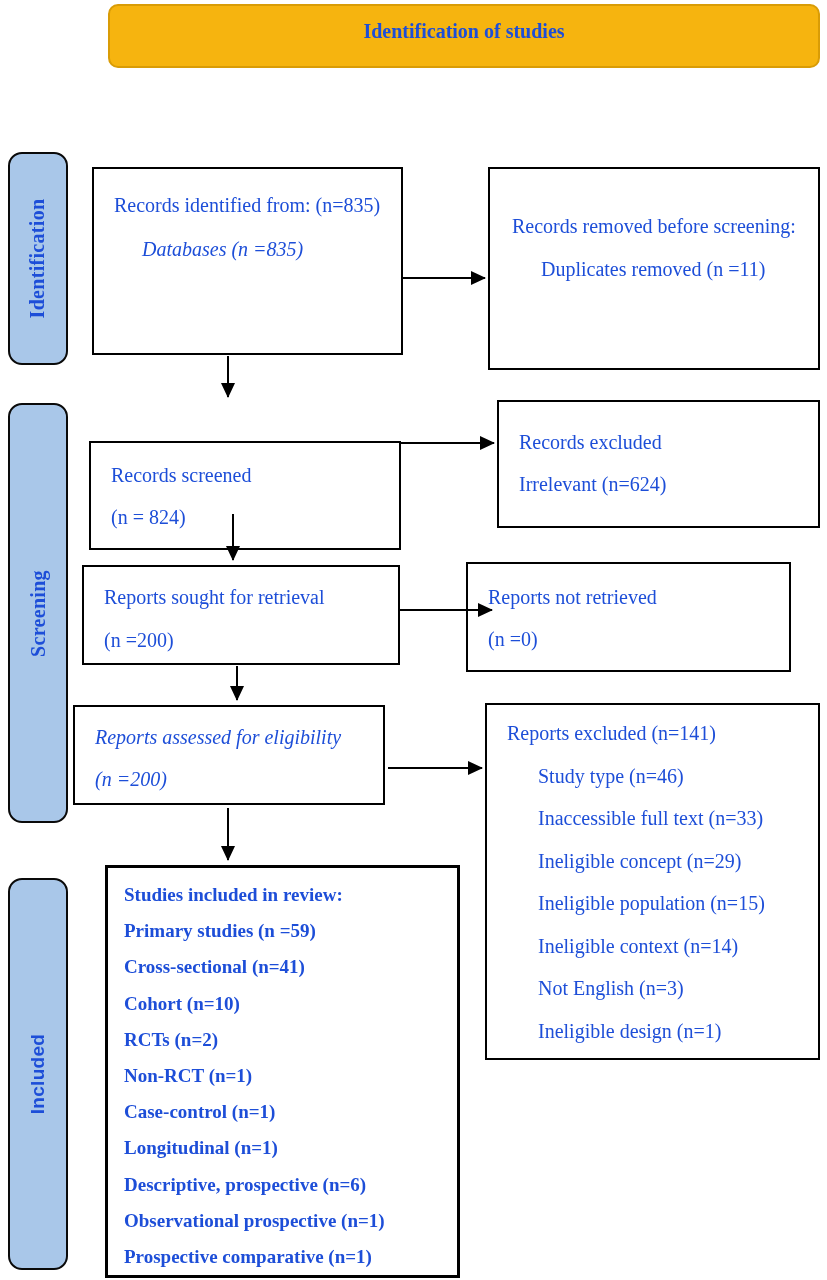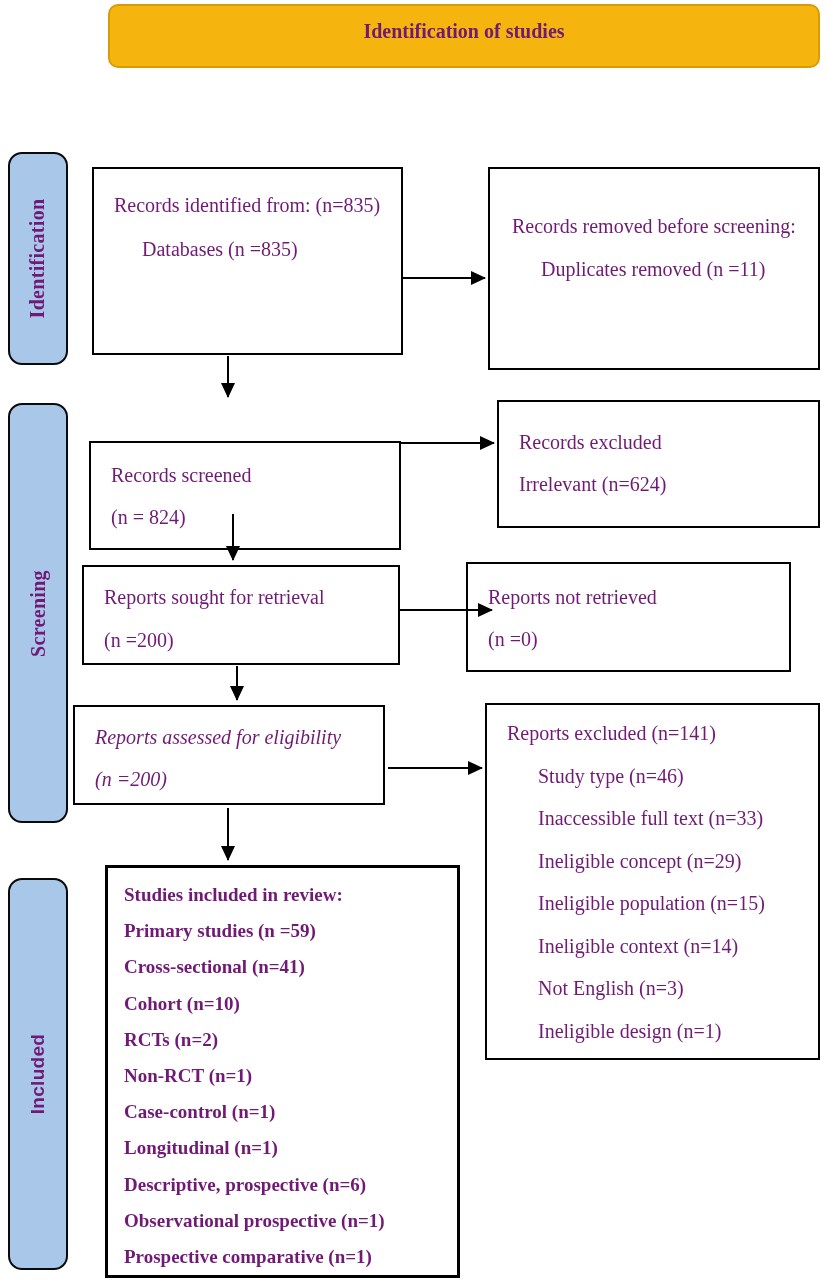--- a/index.html
+++ b/index.html
@@ -1,18 +1,18 @@
 <!DOCTYPE html>
 <html><head>
 <meta charset="utf-8">
 <style>
   html,body { margin:0; padding:0; background:#ffffff; }
   #canvas {
     position:relative; width:827px; height:1280px; background:#ffffff;
-    font-family:"Liberation Serif", serif; color:#701a75;
+    font-family:"Liberation Serif", serif; color:#1d4ed8;
     overflow:hidden;
   }
 
   
   #header-banner {
     position:absolute; left:108px; top:4px; width:712px; height:64px;
     background:#F6B40F; border:2px solid #D99C06; border-radius:10px;
     display:flex; align-items:center; justify-content:center;
     box-sizing:border-box; padding-bottom:10px;
   }
@@ -37,21 +37,21 @@
   
   .fbox {
     position:absolute; background:#ffffff; border:2.5px solid #000;
     box-sizing:border-box; font-size:20px;
   }
   .fbox .line { white-space:nowrap; }
   .ind { padding-left:29px; }
 
   #b-ri { left:92px;  top:167px; width:311px; height:188px; padding:14px 8px 0 20px; }
   #b-ri .line { line-height:44px; }
-  #b-ri .ind  { padding-left:28px; }
+  #b-ri .ind  { padding-left:28px;font-style:italic; }
 
   #b-rr { left:488px; top:167px; width:332px; height:203px; padding:36px 8px 0 22px; }
   #b-rr .line { line-height:43px; }
 
   #b-rs { left:89px;  top:404px; width:312px; height:109px; padding:11px 8px 0 20px;margin-top:37px; }
   #b-rs .line { line-height:42px; }
 
   #b-re { left:497px; top:400px; width:323px; height:128px; padding:19px 8px 0 20px; }
   #b-re .line { line-height:42px; }
 

